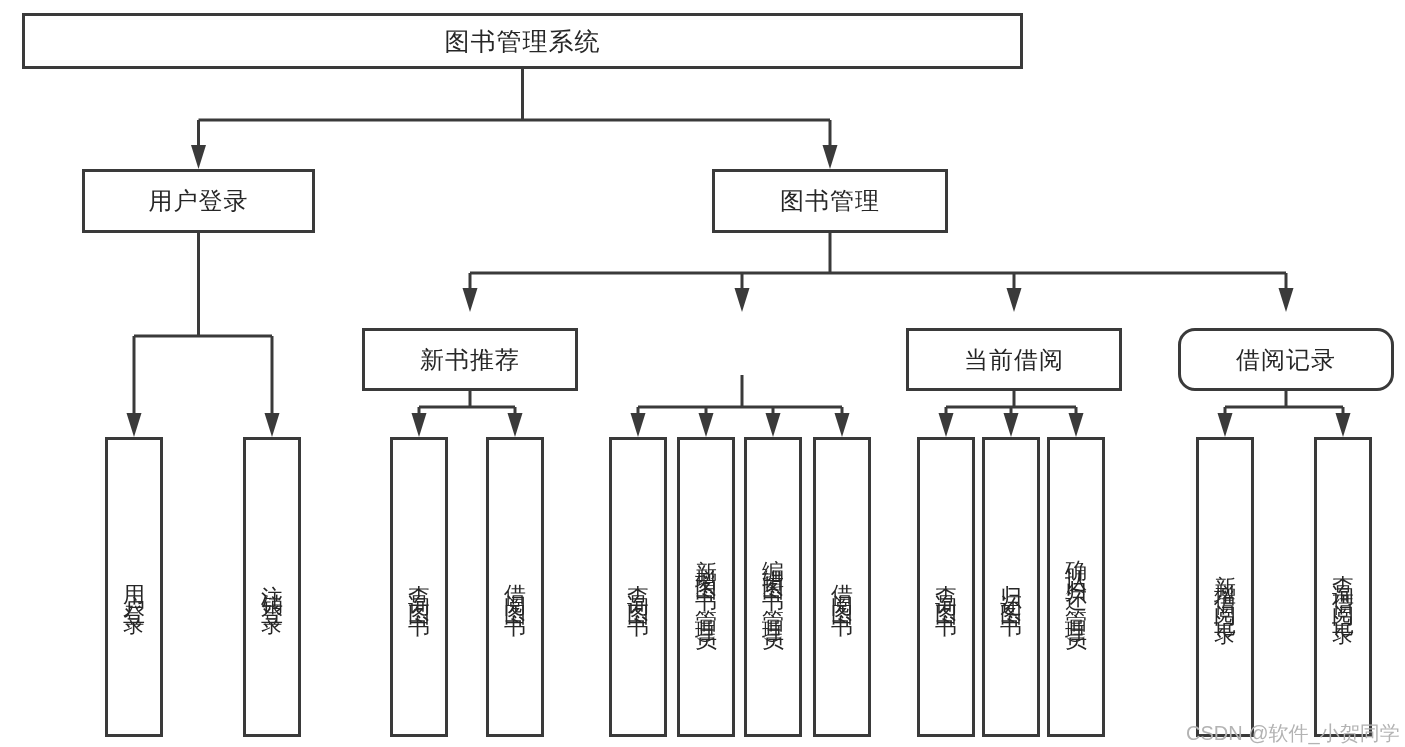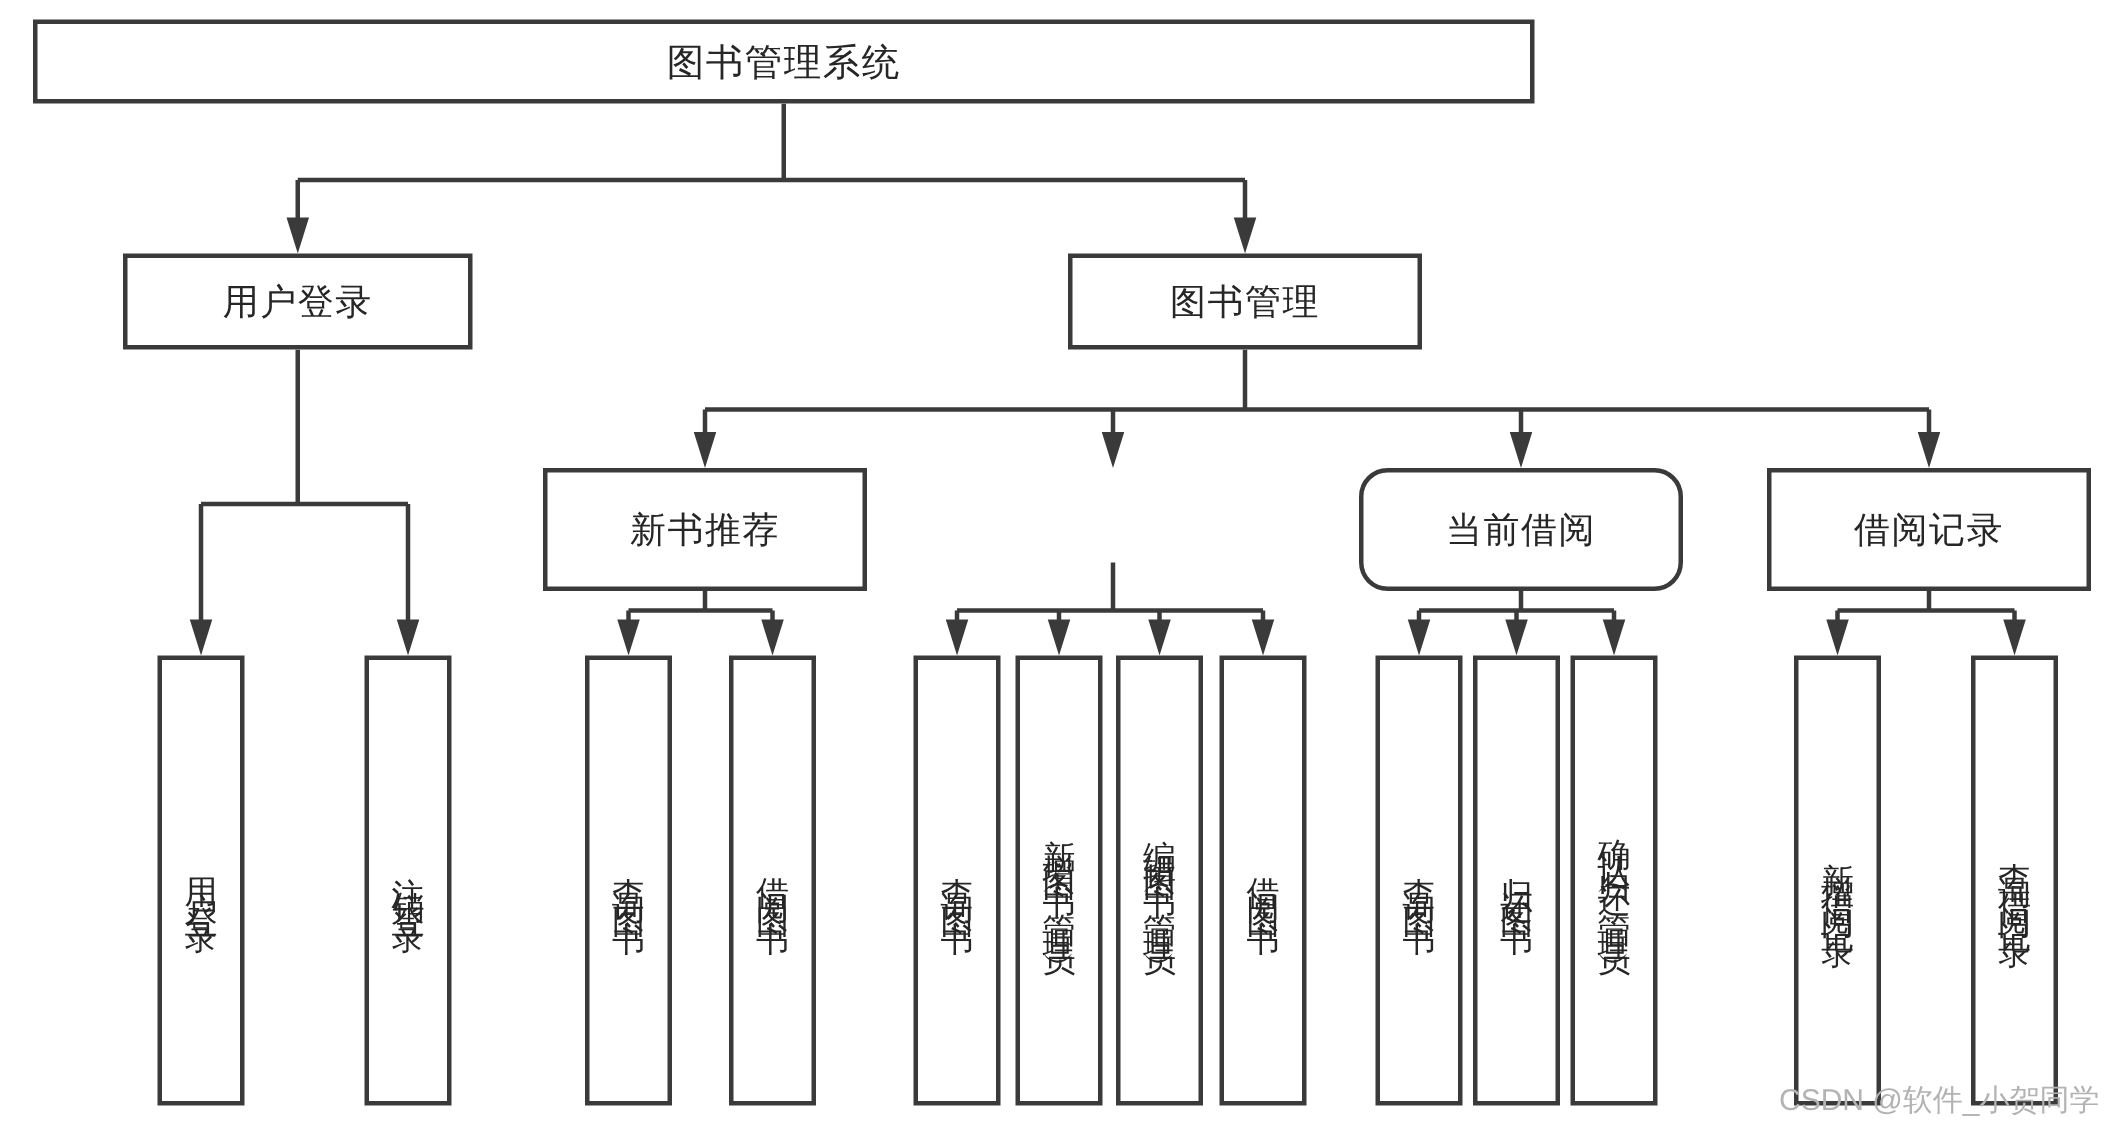--- a/index.html
+++ b/index.html
@@ -46,25 +46,25 @@
   .hlabel {
     font-size: 24px;
     color: var(--text);
     white-space: nowrap;
     letter-spacing: 1px;
   }
   .root-box { left: 22px; top: 13px; width: 1001px; height: 56px; }
   .root-box .hlabel { font-size: 25px; }
   .l2-a { left: 82px;  top: 169px; width: 233px; height: 64px; }
   .l2-b { left: 712px; top: 169px; width: 236px; height: 64px; }
-  .l3   { top: 312px; width: 216px; height: 82px; }
+  .l3   { top: 328px; width: 216px; height: 63px; }
   .l3-a { left: 362px; }
   .l3-b { left: 634px; }
-  .l3-c { left: 906px; border-radius: 19px; }
-  .l3-d { left: 1178px; }
+  .l3-c { left: 906px; }
+  .l3-d { left: 1178px; border-radius: 17px; }
   .vbox { top: 437px; width: 58px; height: 300px; }
   .vlabel {
     writing-mode: vertical-rl;
     text-orientation: mixed;
     font-size: 22px;
     line-height: 1;
     letter-spacing: 10px;
     color: var(--text);
     white-space: nowrap;
   }

